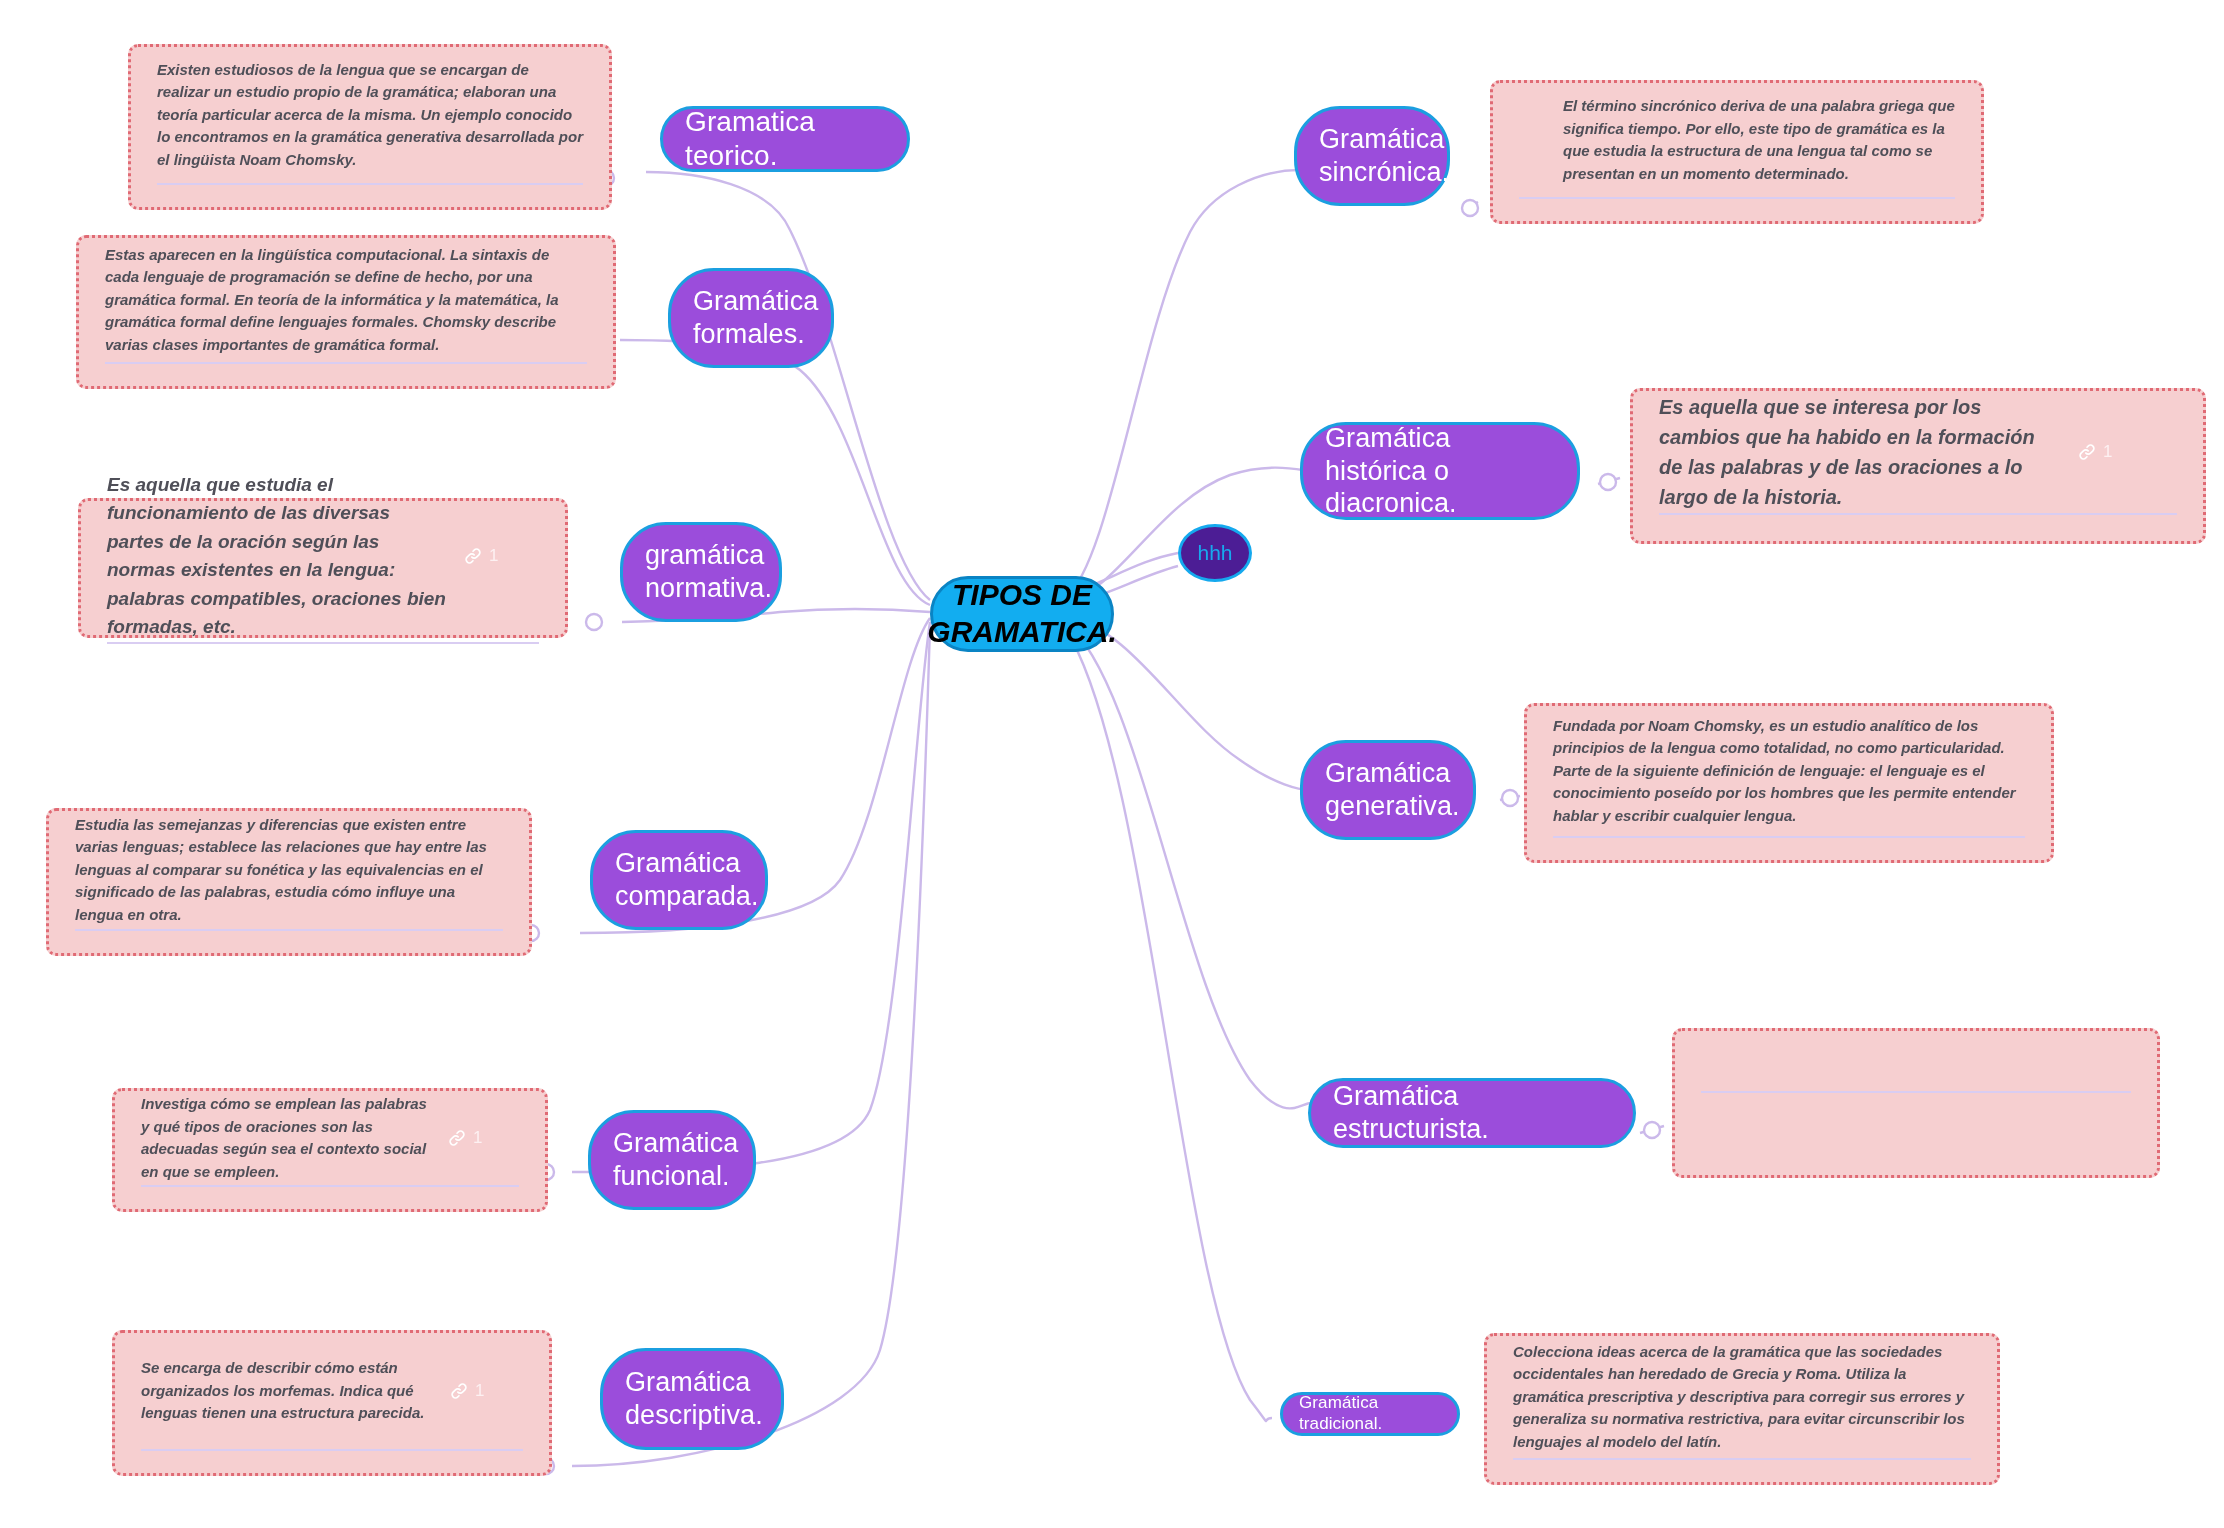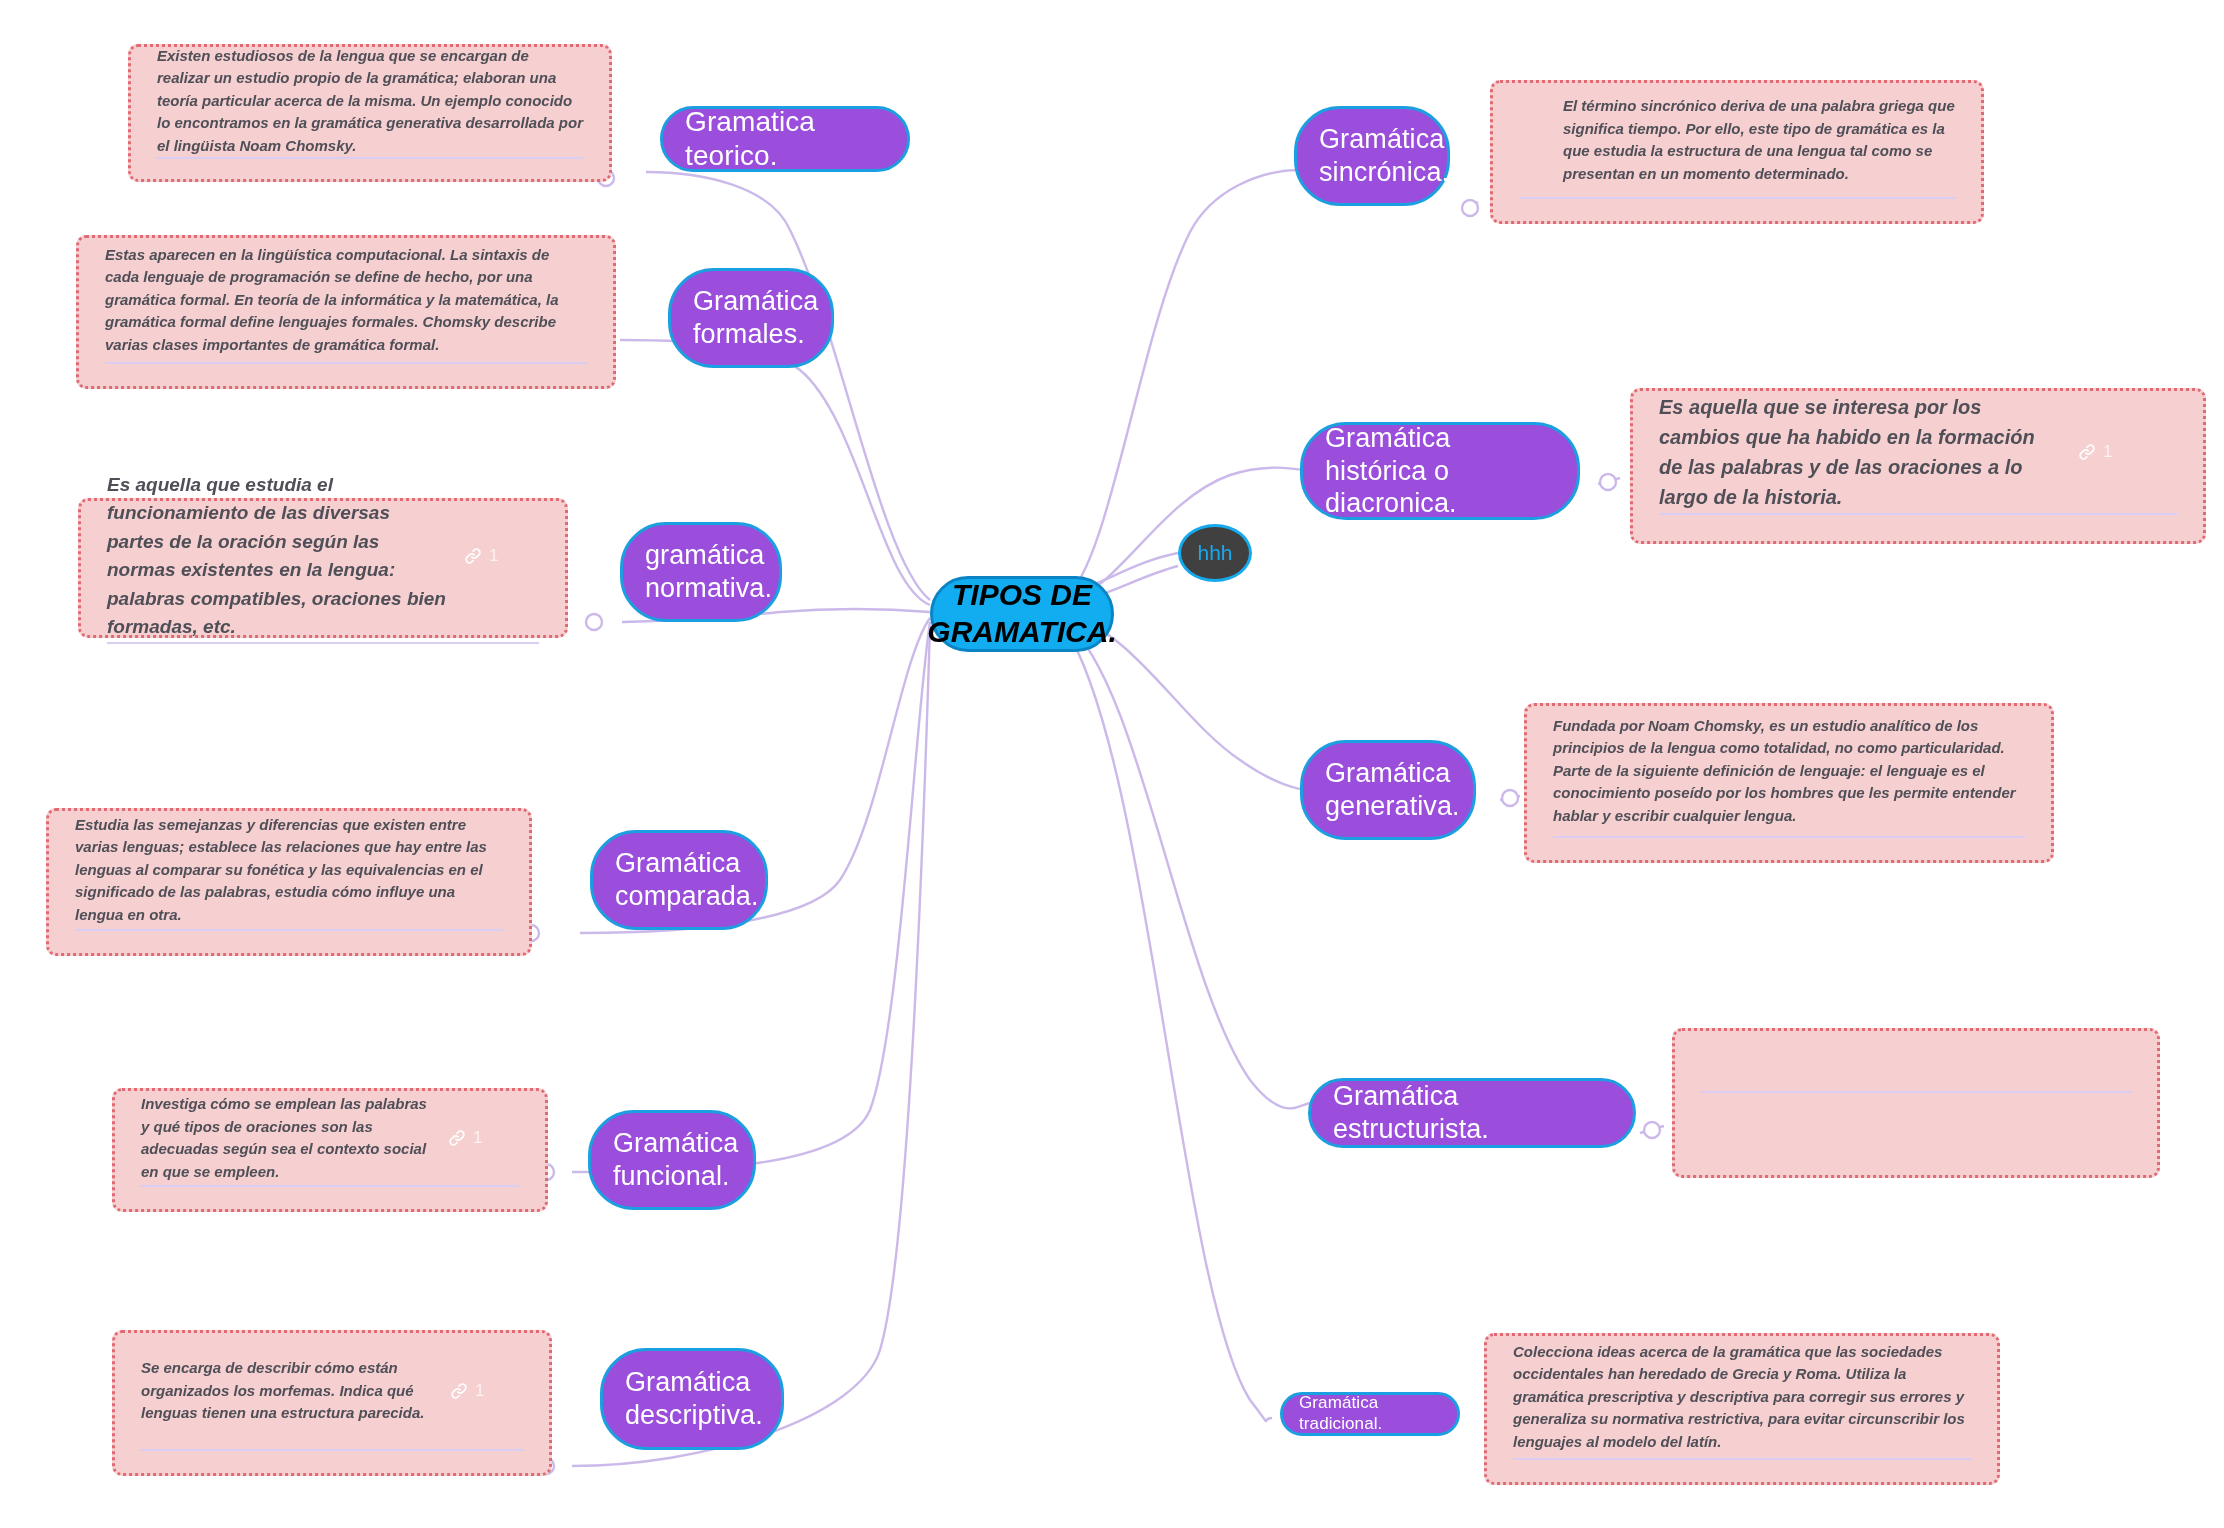--- a/index.html
+++ b/index.html
@@ -46,21 +46,21 @@
     text-align:center;
     line-height:1.22;
     white-space:pre-line;
     font-size:30px;
   }
 
   
   .bubble{
     position:absolute;
     box-sizing:border-box;
-    background:#404040;
+    background:#4c1d95;
     border:3px solid #15a9ee;
     border-radius:50%;
     color:#17a9ee;
     display:flex;align-items:center;justify-content:center;
     font-size:21px;
   }
 
   
   .note{
     position:absolute;
@@ -182,21 +182,21 @@
   <div class="node r-lg" style="left:1300px;top:422px;width:280px;height:98px;font-size:27px;">Gramática histórica o
 diacronica.</div>
 
   <div class="node r-lg" style="left:1300px;top:740px;width:176px;height:100px;font-size:27px;">Gramática
 generativa.</div>
 
   <div class="node r-md" style="left:1308px;top:1078px;width:328px;height:70px;font-size:27px;">Gramática estructurista.</div>
 
   <div class="node r-sm" style="left:1280px;top:1392px;width:180px;height:44px;font-size:17px;padding:11px 16px;">Gramática tradicional.</div>
 
-  <div class="note" style="left:128px;top:44px;width:484px;height:138px;">
+  <div class="note" style="left:128px;top:44px;width:484px;height:166px;">
     <div class="note-body">
       <div class="note-text" style="font-size:15px;">Existen estudiosos de la lengua que se encargan de realizar un estudio propio de la gramática; elaboran una teoría particular acerca de la misma. Un ejemplo conocido lo encontramos en la gramática generativa desarrollada por el lingüista Noam Chomsky.</div>
     </div>
     <div class="note-rule"></div>
   </div>
 
   <div class="note" style="left:76px;top:235px;width:540px;height:154px;">
     <div class="note-body">
       <div class="note-text" style="font-size:15px;">Estas aparecen en la lingüística computacional. La sintaxis de cada lenguaje de programación se define de hecho, por una gramática formal. En teoría de la informática y la matemática, la gramática formal define lenguajes formales. Chomsky describe varias clases importantes de gramática formal.</div>
     </div>

